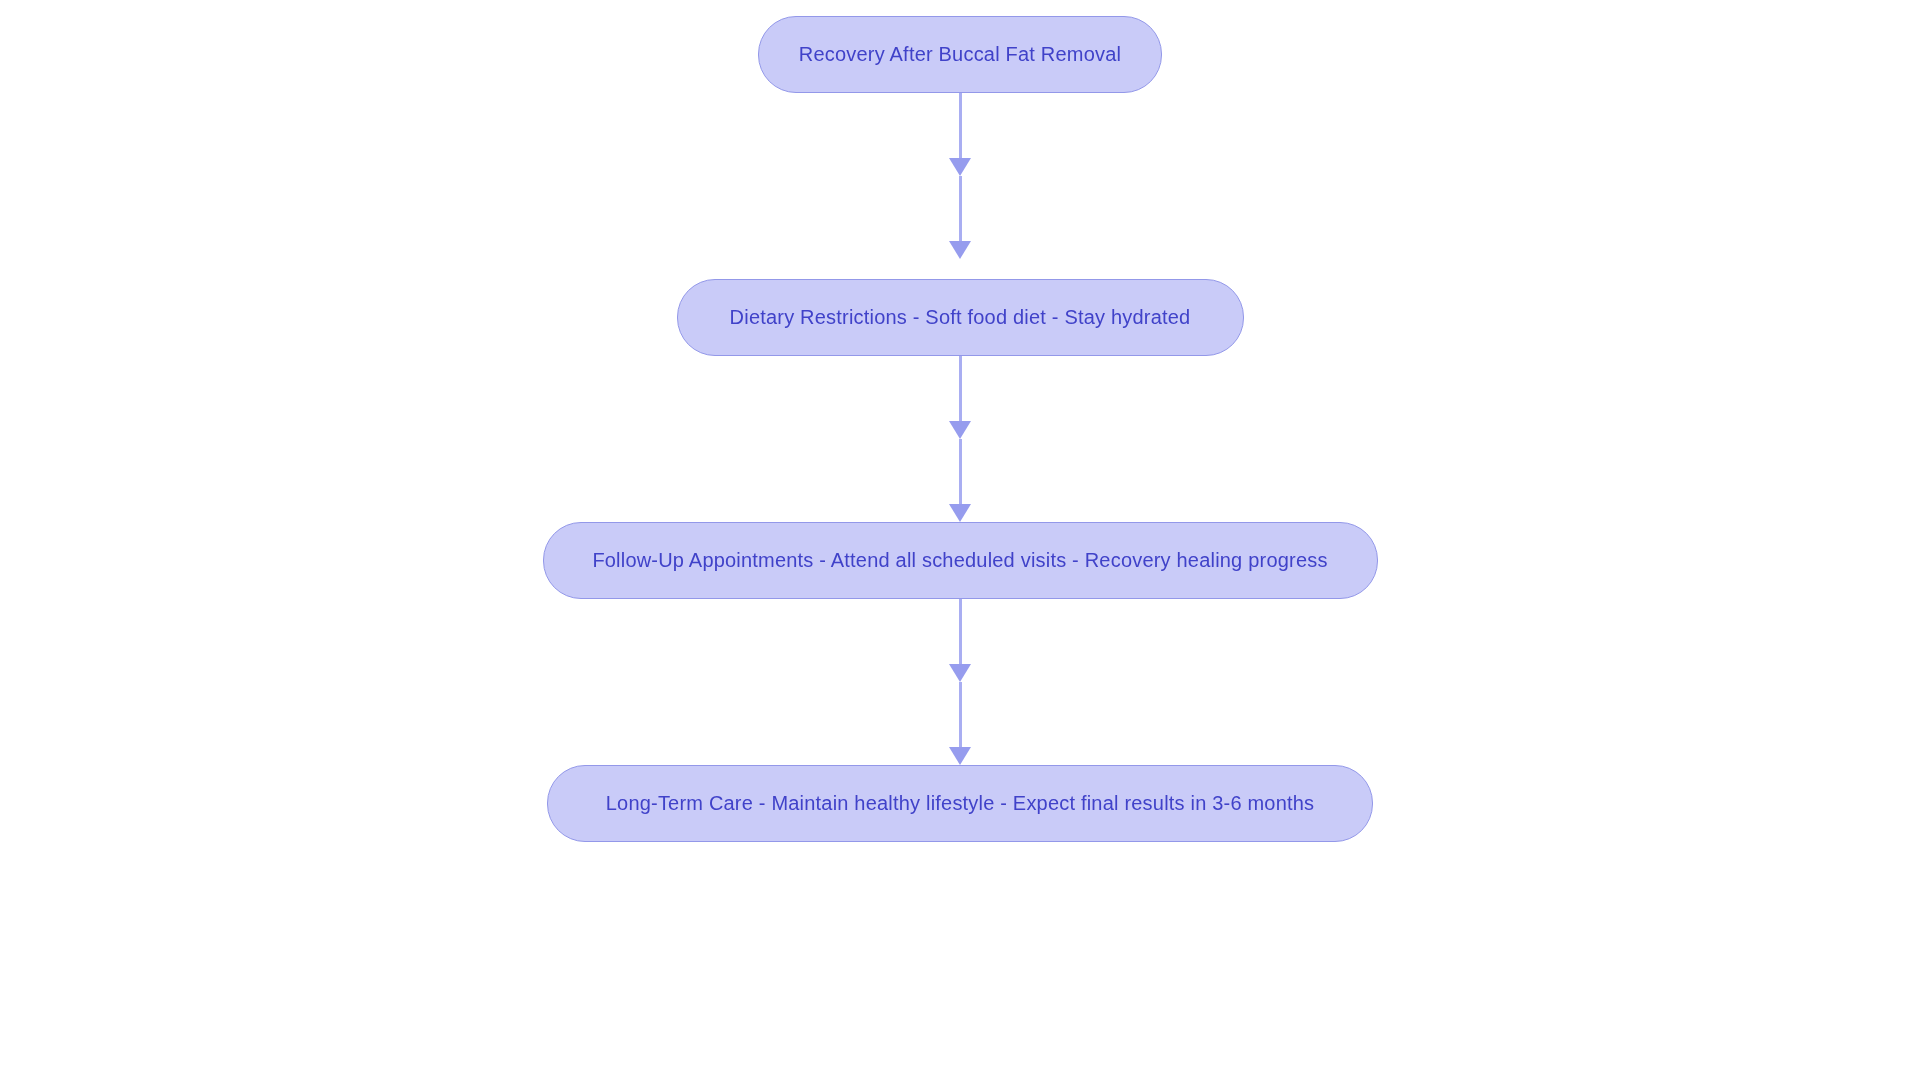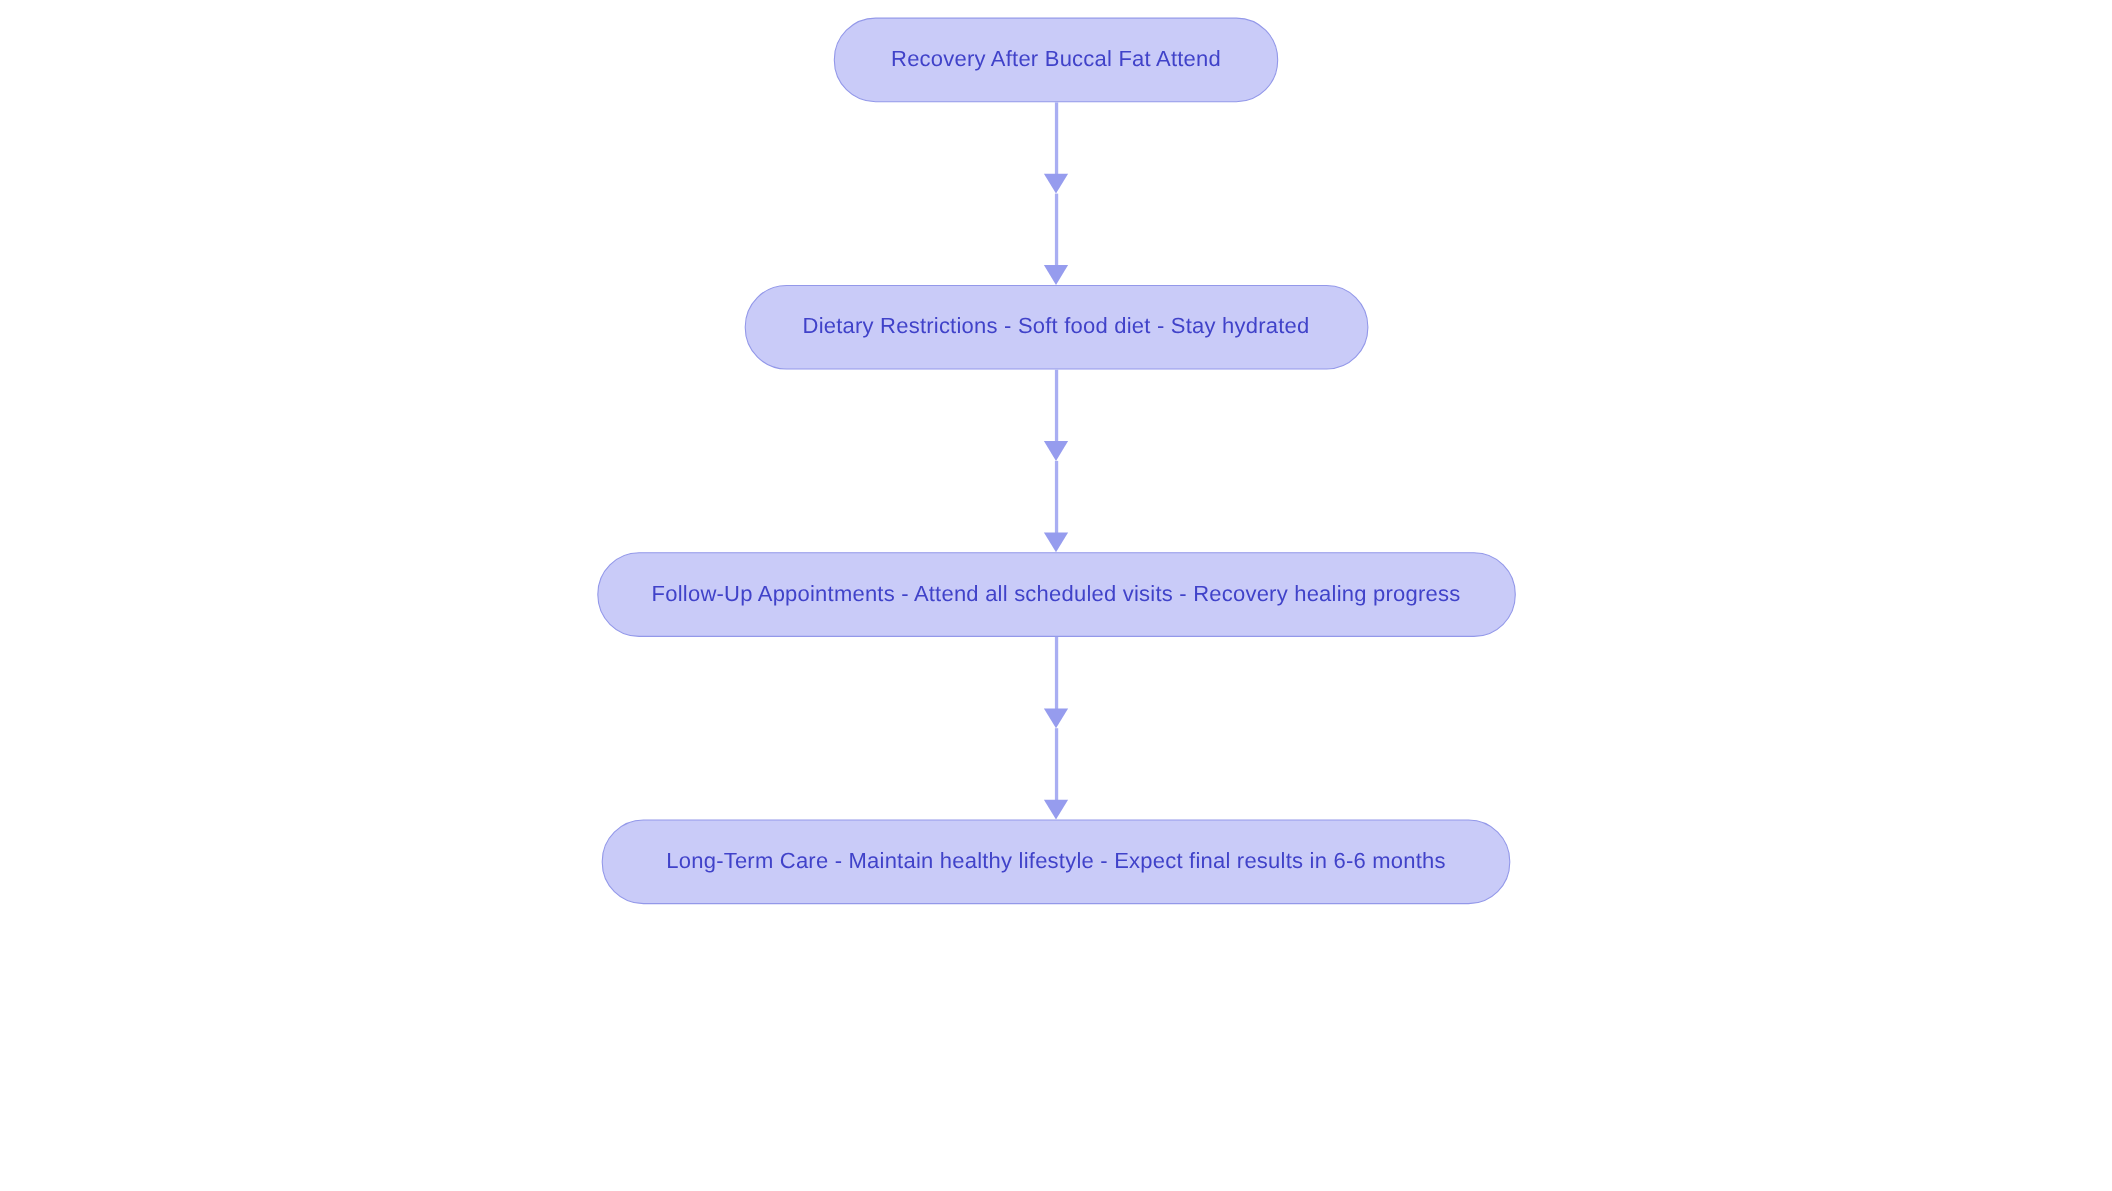--- a/index.html
+++ b/index.html
@@ -28,21 +28,21 @@
     border-radius:38px;
     color:var(--node-text);
     font-size:20px;
     font-weight:500;
     letter-spacing:0.2px;
     text-align:center;
     white-space:nowrap;
   }
   .n1{width:404px;}
   .n2{width:729px;}
-  .n3{width:567px;}
+  .n3{width:567px;margin-top:20px;}
   .n4{width:668px;}
   .n5{width:835px;}
   .n6{width:786px;}
   .n7{width:826px;}
   .arrow{
     height:83px;
     flex:0 0 83px;
     display:flex;flex-direction:column;align-items:center;
   }
   .arrow-line{
@@ -57,21 +57,21 @@
     border-top:18px solid var(--arrow-head);
     margin-top:-1px;
   }
 </style>
 </head>
 <body>
 
 <div class="canvas">
 
   <div class="node n1">
-    <span>Recovery After Buccal Fat Attend</span>
+    <span>Recovery After Buccal Fat Removal</span>
   </div>
 
   <div class="arrow">
     <div class="arrow-line"></div>
     <div class="arrow-head"></div>
   </div>
 
 
   <div class="arrow">
     <div class="arrow-line"></div>
@@ -102,16 +102,16 @@
     <div class="arrow-head"></div>
   </div>
 
 
   <div class="arrow">
     <div class="arrow-line"></div>
     <div class="arrow-head"></div>
   </div>
 
   <div class="node n7">
-    <span>Long-Term Care - Maintain healthy lifestyle - Expect final results in 6-6 months</span>
+    <span>Long-Term Care - Maintain healthy lifestyle - Expect final results in 3-6 months</span>
   </div>
 
 </div>
 
 </body></html>

